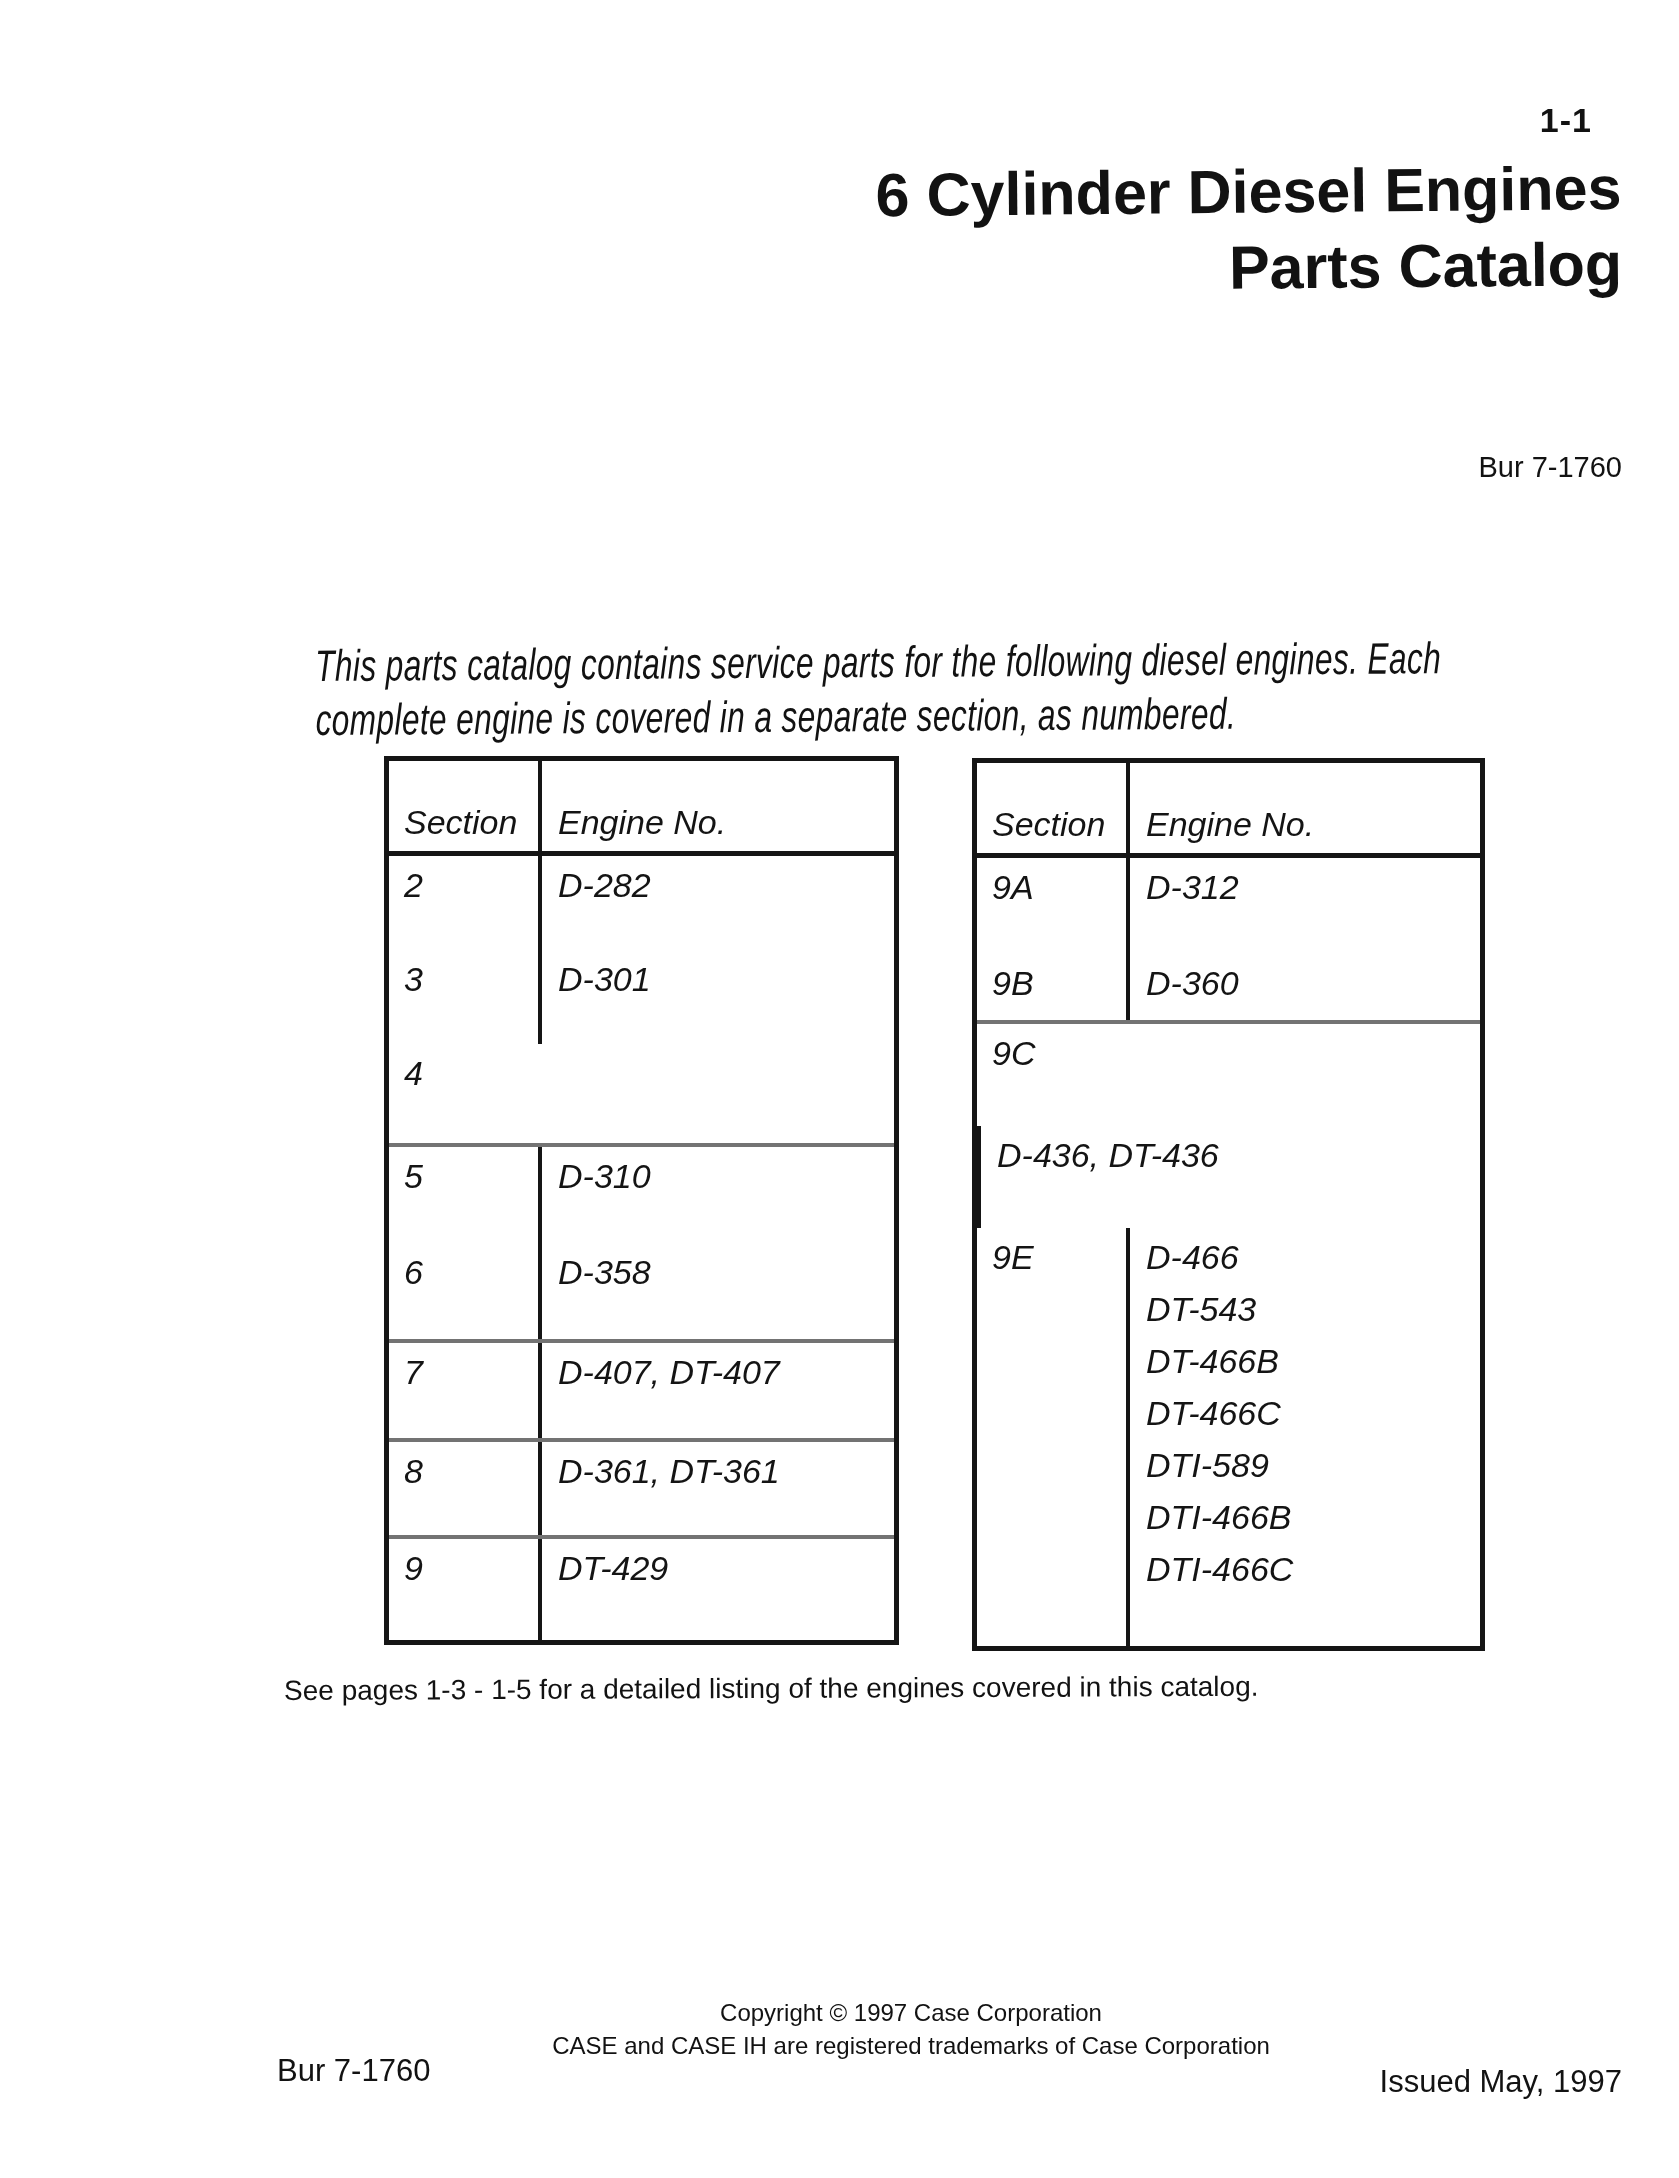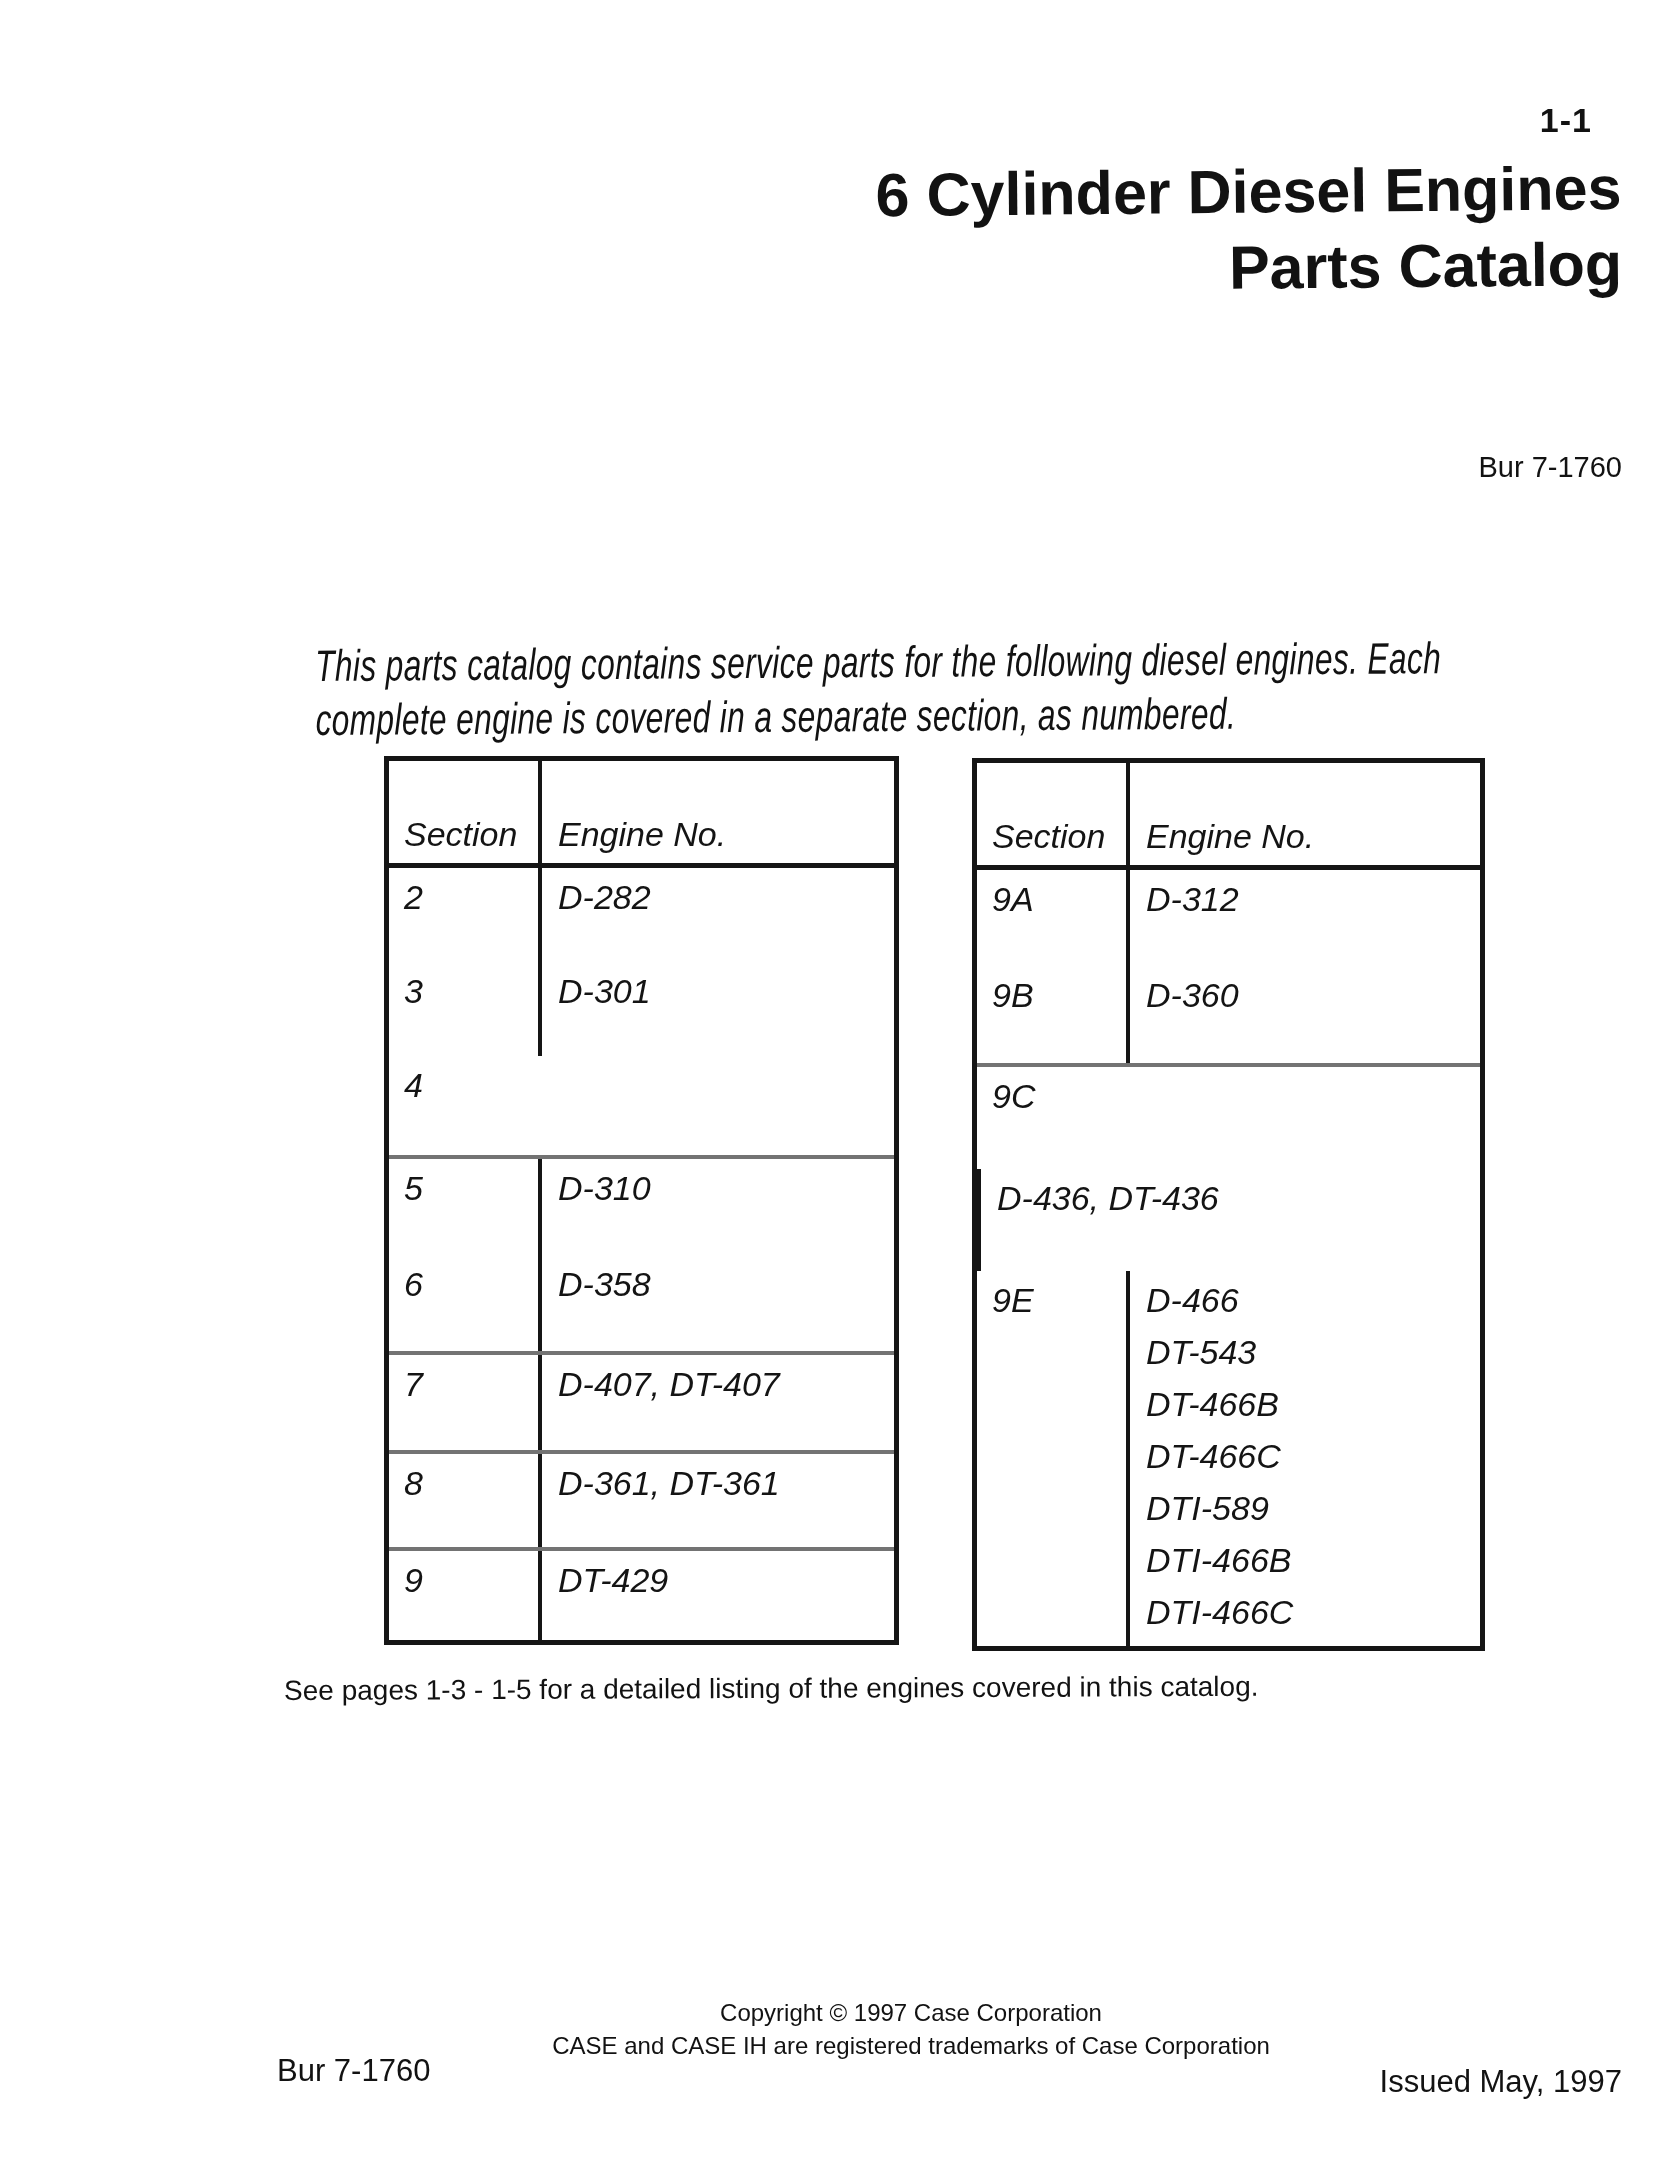--- a/index.html
+++ b/index.html
@@ -66,21 +66,21 @@
     flex-direction: column;
     font-style: italic;
     font-size: 34px;
     color: #141414;
   }
   .table-left  { left: 384px; top: 756px; width: 515px; height: 889px; }
   .table-right { left: 972px; top: 758px; width: 513px; height: 893px; }
 
   .thead {
     flex: none;
-    height: 107px;
+    height: 95px;
     display: flex;
     border-bottom: 5px solid #151515;
     box-sizing: border-box;
   }
   .thead .c1, .thead .c2 {
     display: flex;
     align-items: flex-end;
     padding-bottom: 9px;
   }
 
@@ -215,21 +215,21 @@
       </div>
     </div>
   </div>
 
   <div class="ptable table-right">
     <div class="thead">
       <div class="c1">Section</div>
       <div class="c2">Engine No.</div>
     </div>
 
-    <div class="tgroup" style="height:193px">
+    <div class="tgroup" style="height:162px">
       <div class="trow" style="height:96px">
         <div class="c1">9A</div>
         <div class="c2">D-312</div>
       </div>
       <div class="trow">
         <div class="c1">9B</div>
         <div class="c2">D-360</div>
       </div>
     </div>
 

